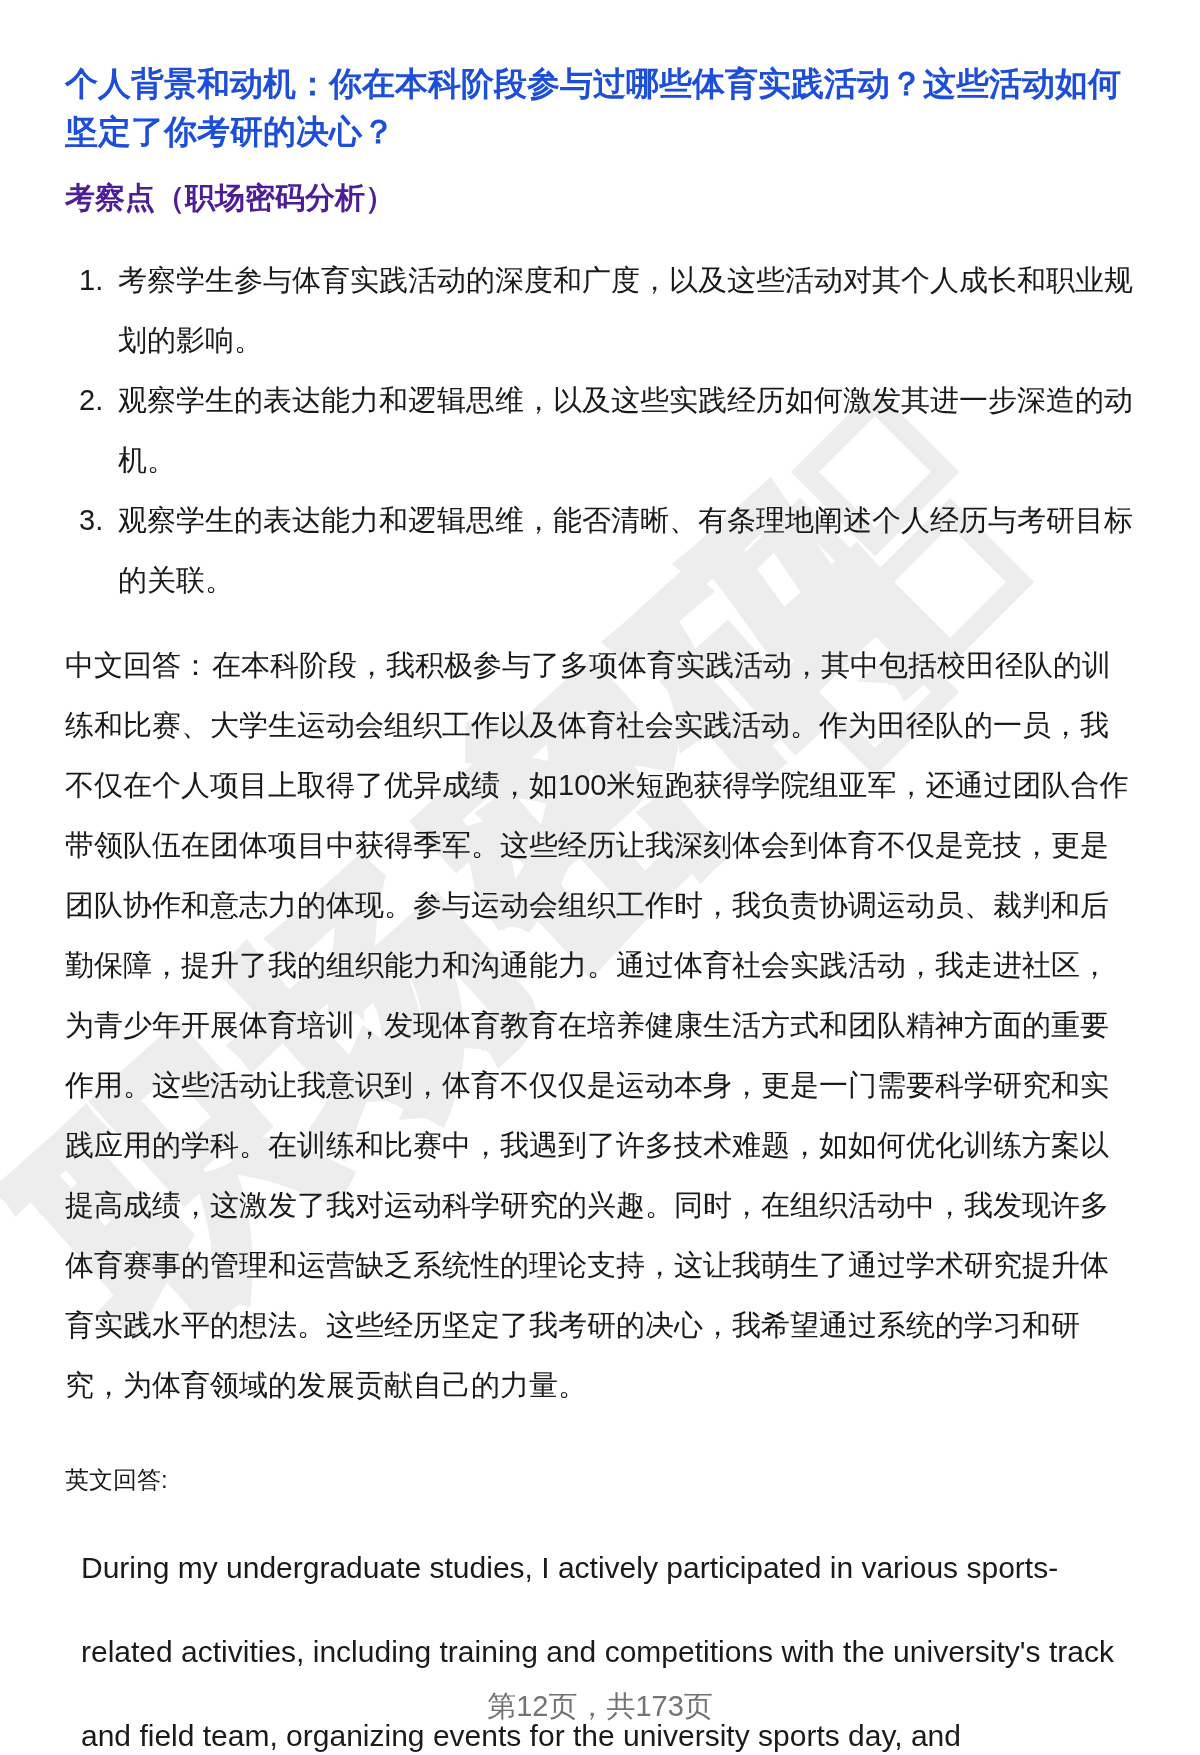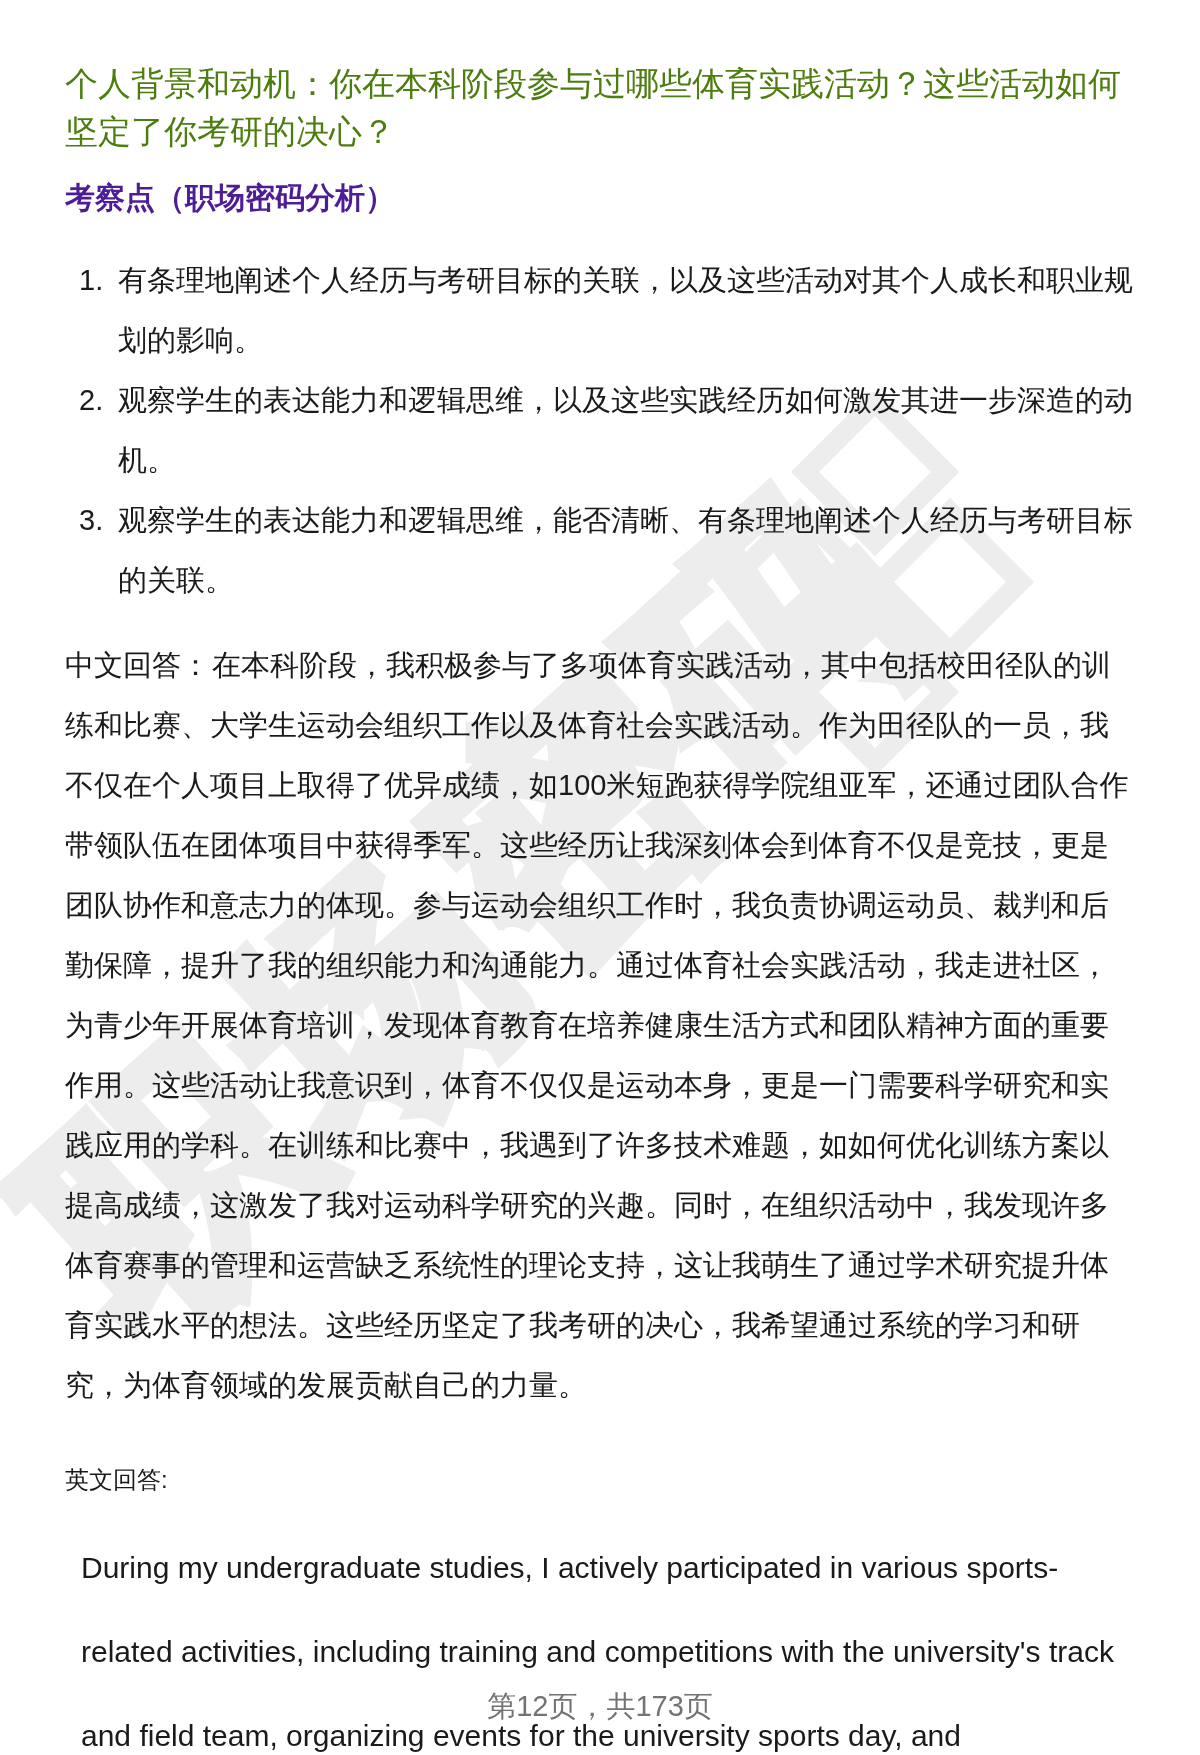--- a/index.html
+++ b/index.html
@@ -43,23 +43,23 @@
     transform: rotate(-42deg);
   }
 
   
   .content {
     position: relative;
     z-index: 1;
     padding: 60px 65px 0 65px;
   }
   .question-title {
-    color: #4d7c0f;
+    color: #1d4ed8;
     font-size: 33px;
-    font-weight: 400;
+    font-weight: 700;
     line-height: 48px;
     margin: 0 0 22px 0;
   }
   .section-heading {
     color: #4c1d95;
     font-size: 30px;
     font-weight: 700;
     line-height: 40px;
     margin: 0 0 32px 0;
   }
@@ -123,21 +123,21 @@
   <div class="wm-text">职场密码</div>
 </div>
 
 <div class="content">
 
   <h1 class="question-title">个人背景和动机：你在本科阶段参与过哪些体育实践活动？这些活动如何坚定了你考研的决心？</h1>
 
   <h2 class="section-heading">考察点（职场密码分析）</h2>
 
   <ol class="points">
-    <li>有条理地阐述个人经历与考研目标的关联，以及这些活动对其个人成长和职业规划的影响。</li>
+    <li>考察学生参与体育实践活动的深度和广度，以及这些活动对其个人成长和职业规划的影响。</li>
     <li>观察学生的表达能力和逻辑思维，以及这些实践经历如何激发其进一步深造的动机。</li>
     <li>观察学生的表达能力和逻辑思维，能否清晰、有条理地阐述个人经历与考研目标的关联。</li>
   </ol>
 
   <p class="cn-answer"><span class="cn-label">中文回答：</span><span>在本科阶段，我积极参与了多项体育实践活动，其中包括校田径队的训练和比赛、大学生运动会组织工作以及体育社会实践活动。作为田径队的一员，我不仅在个人项目上取得了优异成绩，如100米短跑获得学院组亚军，还通过团队合作带领队伍在团体项目中获得季军。这些经历让我深刻体会到体育不仅是竞技，更是团队协作和意志力的体现。参与运动会组织工作时，我负责协调运动员、裁判和后勤保障，提升了我的组织能力和沟通能力。通过体育社会实践活动，我走进社区，为青少年开展体育培训，发现体育教育在培养健康生活方式和团队精神方面的重要作用。这些活动让我意识到，体育不仅仅是运动本身，更是一门需要科学研究和实践应用的学科。在训练和比赛中，我遇到了许多技术难题，如如何优化训练方案以提高成绩，这激发了我对运动科学研究的兴趣。同时，在组织活动中，我发现许多体育赛事的管理和运营缺乏系统性的理论支持，这让我萌生了通过学术研究提升体育实践水平的想法。这些经历坚定了我考研的决心，我希望通过系统的学习和研究，为体育领域的发展贡献自己的力量。</span></p>
 
   <p class="en-label">英文回答:</p>
 
   <p class="en-answer">During my undergraduate studies, I actively participated in various sports-related activities, including training and competitions with the university's track and field team, organizing events for the university sports day, and</p>
 

